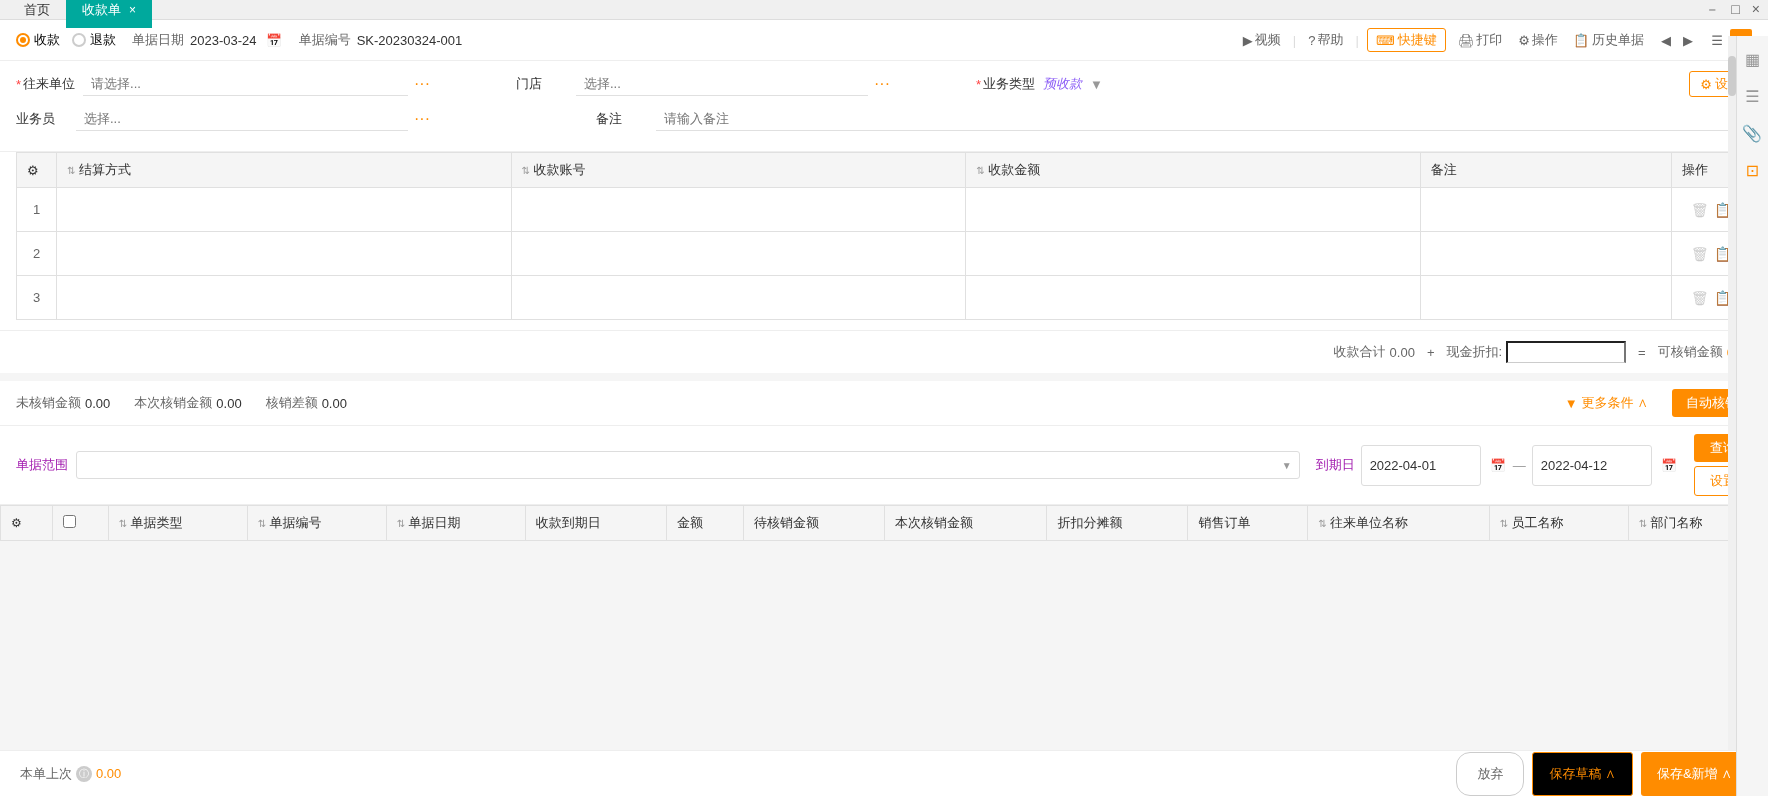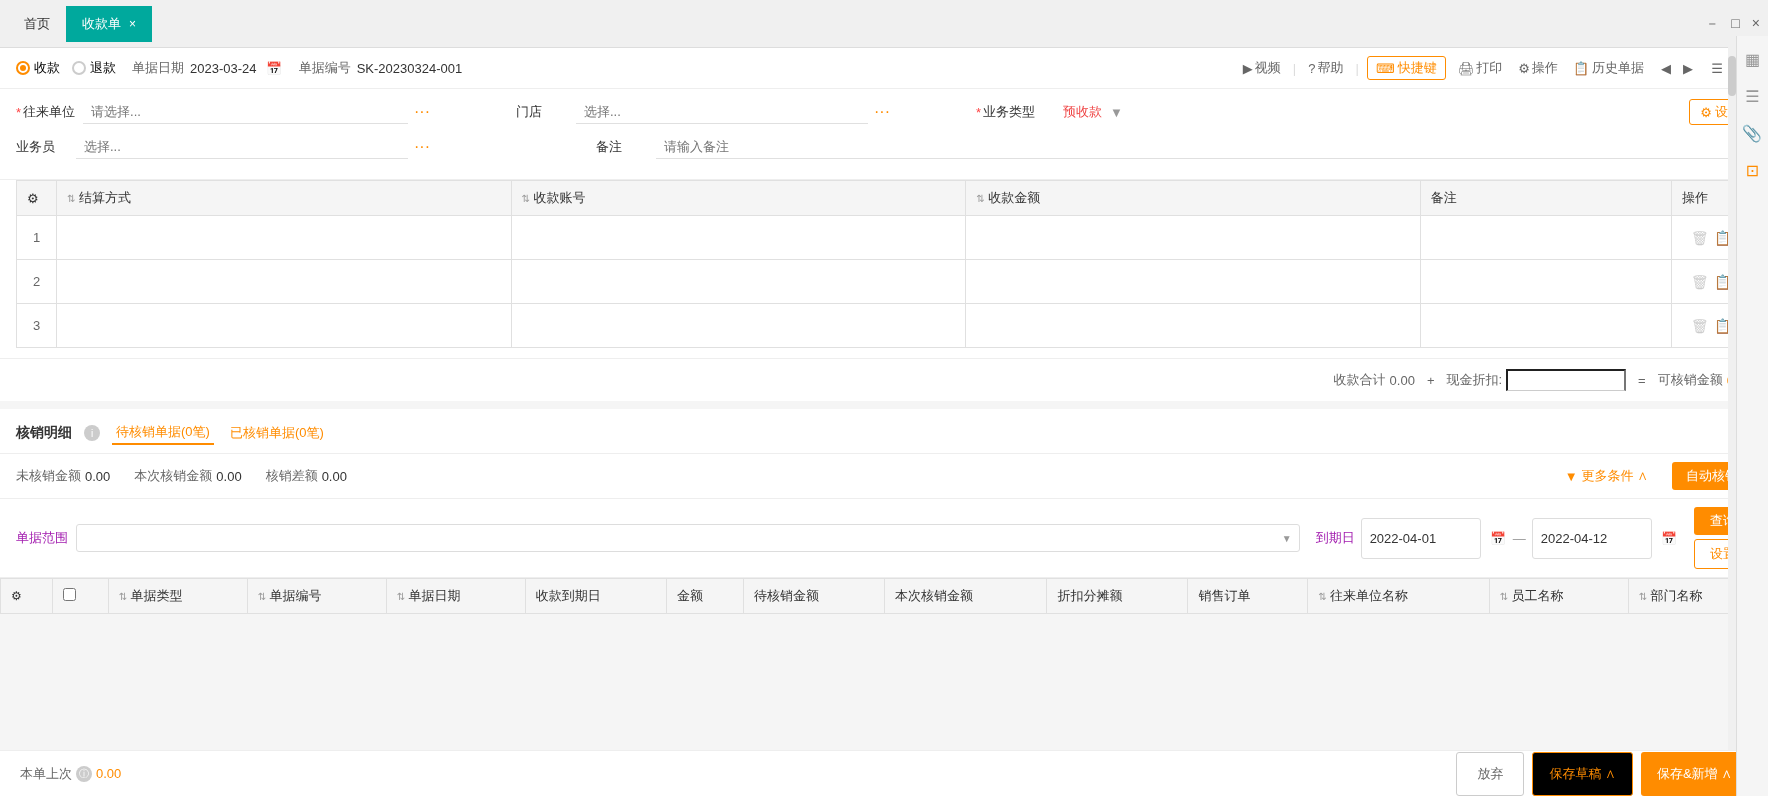--- a/index.html
+++ b/index.html
@@ -1,20 +1,20 @@
 <!DOCTYPE html>
 <html><head>
   <meta charset="utf-8">
   <style>
     * { box-sizing: border-box; margin: 0; padding: 0; font-family: 'Microsoft YaHei', Arial, sans-serif; font-size: 13px; }
     body { background: #f5f5f5; width: 1768px; min-height: 796px; overflow: hidden; }
 
     
     .tab-bar {
-      display: flex; align-items: center; background: #f0f0f0; height: 48px;
+      display: flex; align-items: center; background: #f0f0f0; height: 20px;
       border-bottom: 1px solid #ddd; padding: 0 8px;
     }
     .tab-home {
       padding: 0 16px; height: 36px; line-height: 36px; color: #333;
       cursor: pointer; font-size: 13px;
     }
     .tab-active {
       background: #00a99d; color: #fff; padding: 0 16px; height: 36px;
       line-height: 36px; display: flex; align-items: center; gap: 8px;
       font-size: 13px; cursor: pointer;
@@ -123,21 +123,21 @@
 
     
     .footer-bar {
       position: fixed; bottom: 0; left: 0; right: 0; background: #fff;
       border-top: 1px solid #eee; padding: 8px 20px; display: flex; align-items: center; gap: 12px;
       height: 46px;
     }
     .footer-info { display: flex; align-items: center; gap: 4px; color: #666; }
     .footer-value { color: #ff8c00; }
     .footer-actions { margin-left: auto; display: flex; gap: 8px; }
-    .btn-abandon { background: #fff; border: 1px solid #ccc; color: #666; padding: 12px 20px; border-radius: 3px; cursor: pointer; }
+    .btn-abandon { background: #fff; border: 1px solid #ccc; color: #666; padding: 12px 20px; border-radius: 14px; cursor: pointer; }
     .btn-draft { background: #000000; border: 1px solid #ff8c00; color: #ff8c00; padding: 6px 16px; border-radius: 3px; cursor: pointer; display: flex; align-items: center; gap: 4px; }
     .btn-save-new { background: #ff8c00; border: none; color: #fff; padding: 6px 16px; border-radius: 3px; cursor: pointer; display: flex; align-items: center; gap: 4px; }
 
     
     .right-sidebar {
       position: fixed; right: 0; top: 36px; bottom: 0; width: 32px;
       background: #f5f5f5; display: flex; flex-direction: column; align-items: center;
       padding-top: 10px; gap: 10px; border-left: 1px solid #ddd;
     }
     .sidebar-icon { color: #999; cursor: pointer; font-size: 16px; padding: 4px; }
@@ -242,21 +242,21 @@
       <div class="form-field" style="max-width:380px;">
         <span class="form-field-label">门店</span>
         <input class="form-input" type="text" placeholder="选择..." style="">
         <span class="more-btn">···</span>
       </div>
       <div style="width:80px;"></div>
 
       <div class="form-field" style="flex:1;">
         <span class="required">*</span>
         <span class="form-field-label">业务类型</span>
-        <span style="color:#ef4444;margin-left:20px;">预收款</span>
+        <span style="color:#8b5cf6;margin-left:0;font-style:italic;">预收款</span>
         <span style="margin-left:8px;color:#999;cursor:pointer;">▼</span>
       </div>
       <div class="settings-btn">
         <span>⚙</span>
         <span>设置</span>
       </div>
     </div>
     <div class="form-row">
 
       <div class="form-field" style="max-width:420px;">
@@ -355,26 +355,20 @@
     <span class="summary-equals">=</span>
     <div class="summary-item">
       <span>可核销金额</span>
       <span class="summary-highlight">0.00</span>
     </div>
   </div>
 
   <div class="section-separator"></div>
 
   <div class="writeoff-section">
-    <div class="writeoff-header">
-      <span class="section-title">核销明细</span>
-      <span class="info-icon">i</span>
-      <span class="tab-link active">待核销单据(0笔)</span>
-      <span class="tab-link">已核销单据(0笔)</span>
-    </div>
 
     <div class="stats-row">
       <div class="stat-item">
         <span>未核销金额</span>
         <span class="stat-value">0.00</span>
       </div>
       <div class="stat-item">
         <span>本次核销金额</span>
         <span class="stat-value">0.00</span>
       </div>

